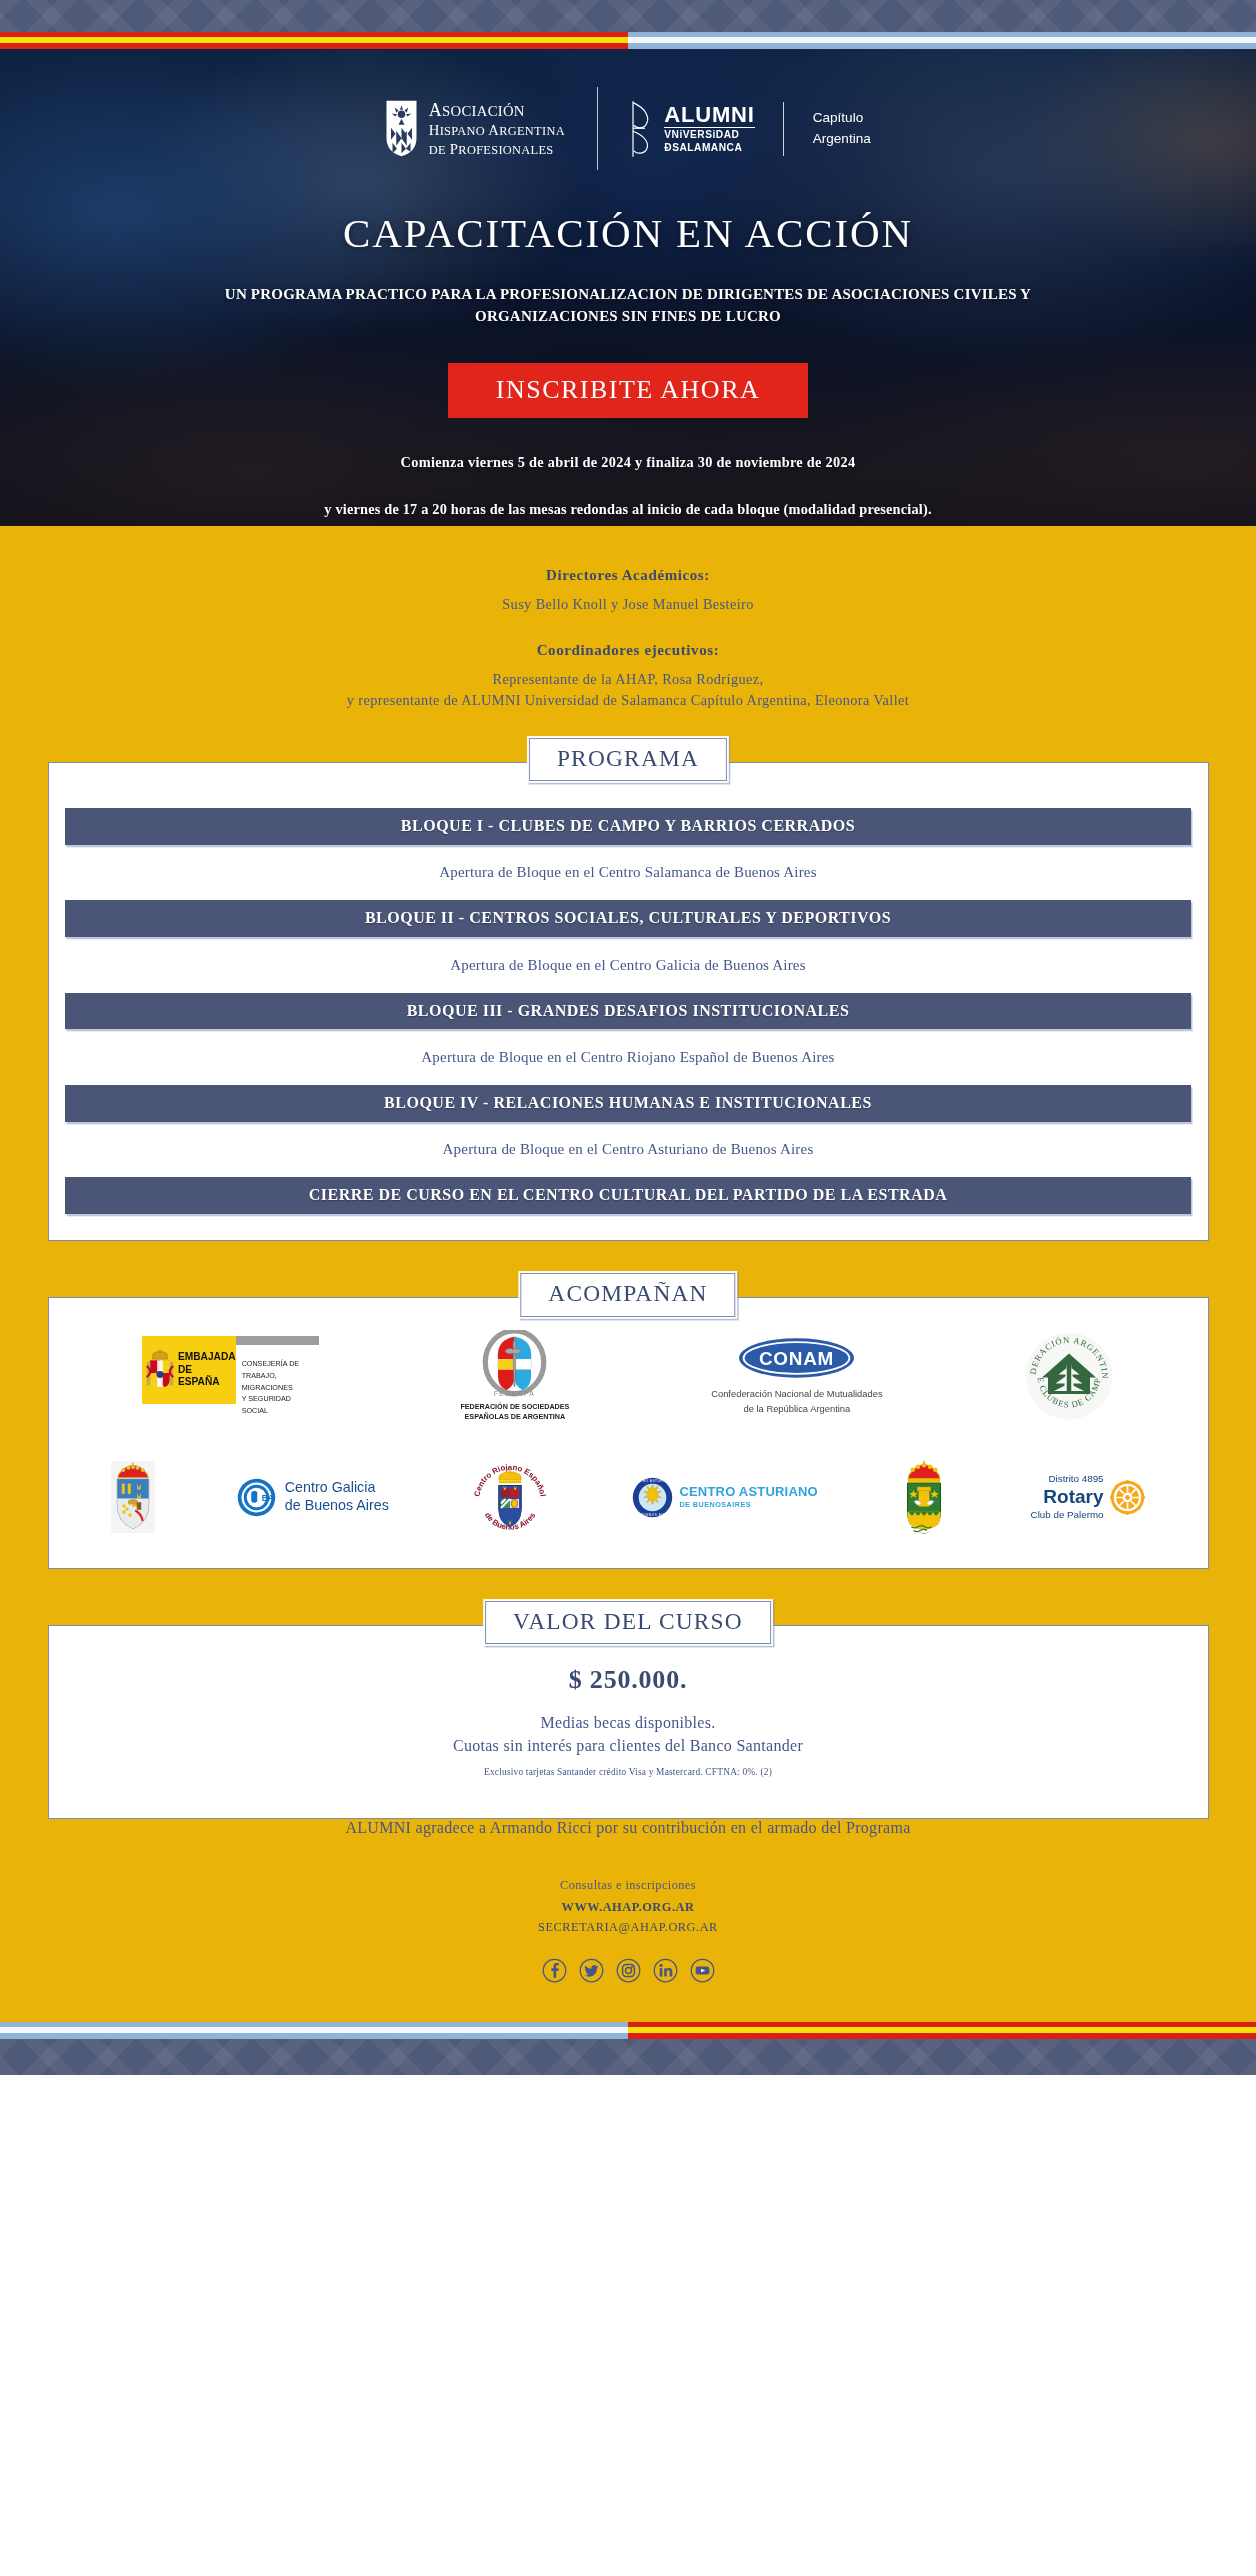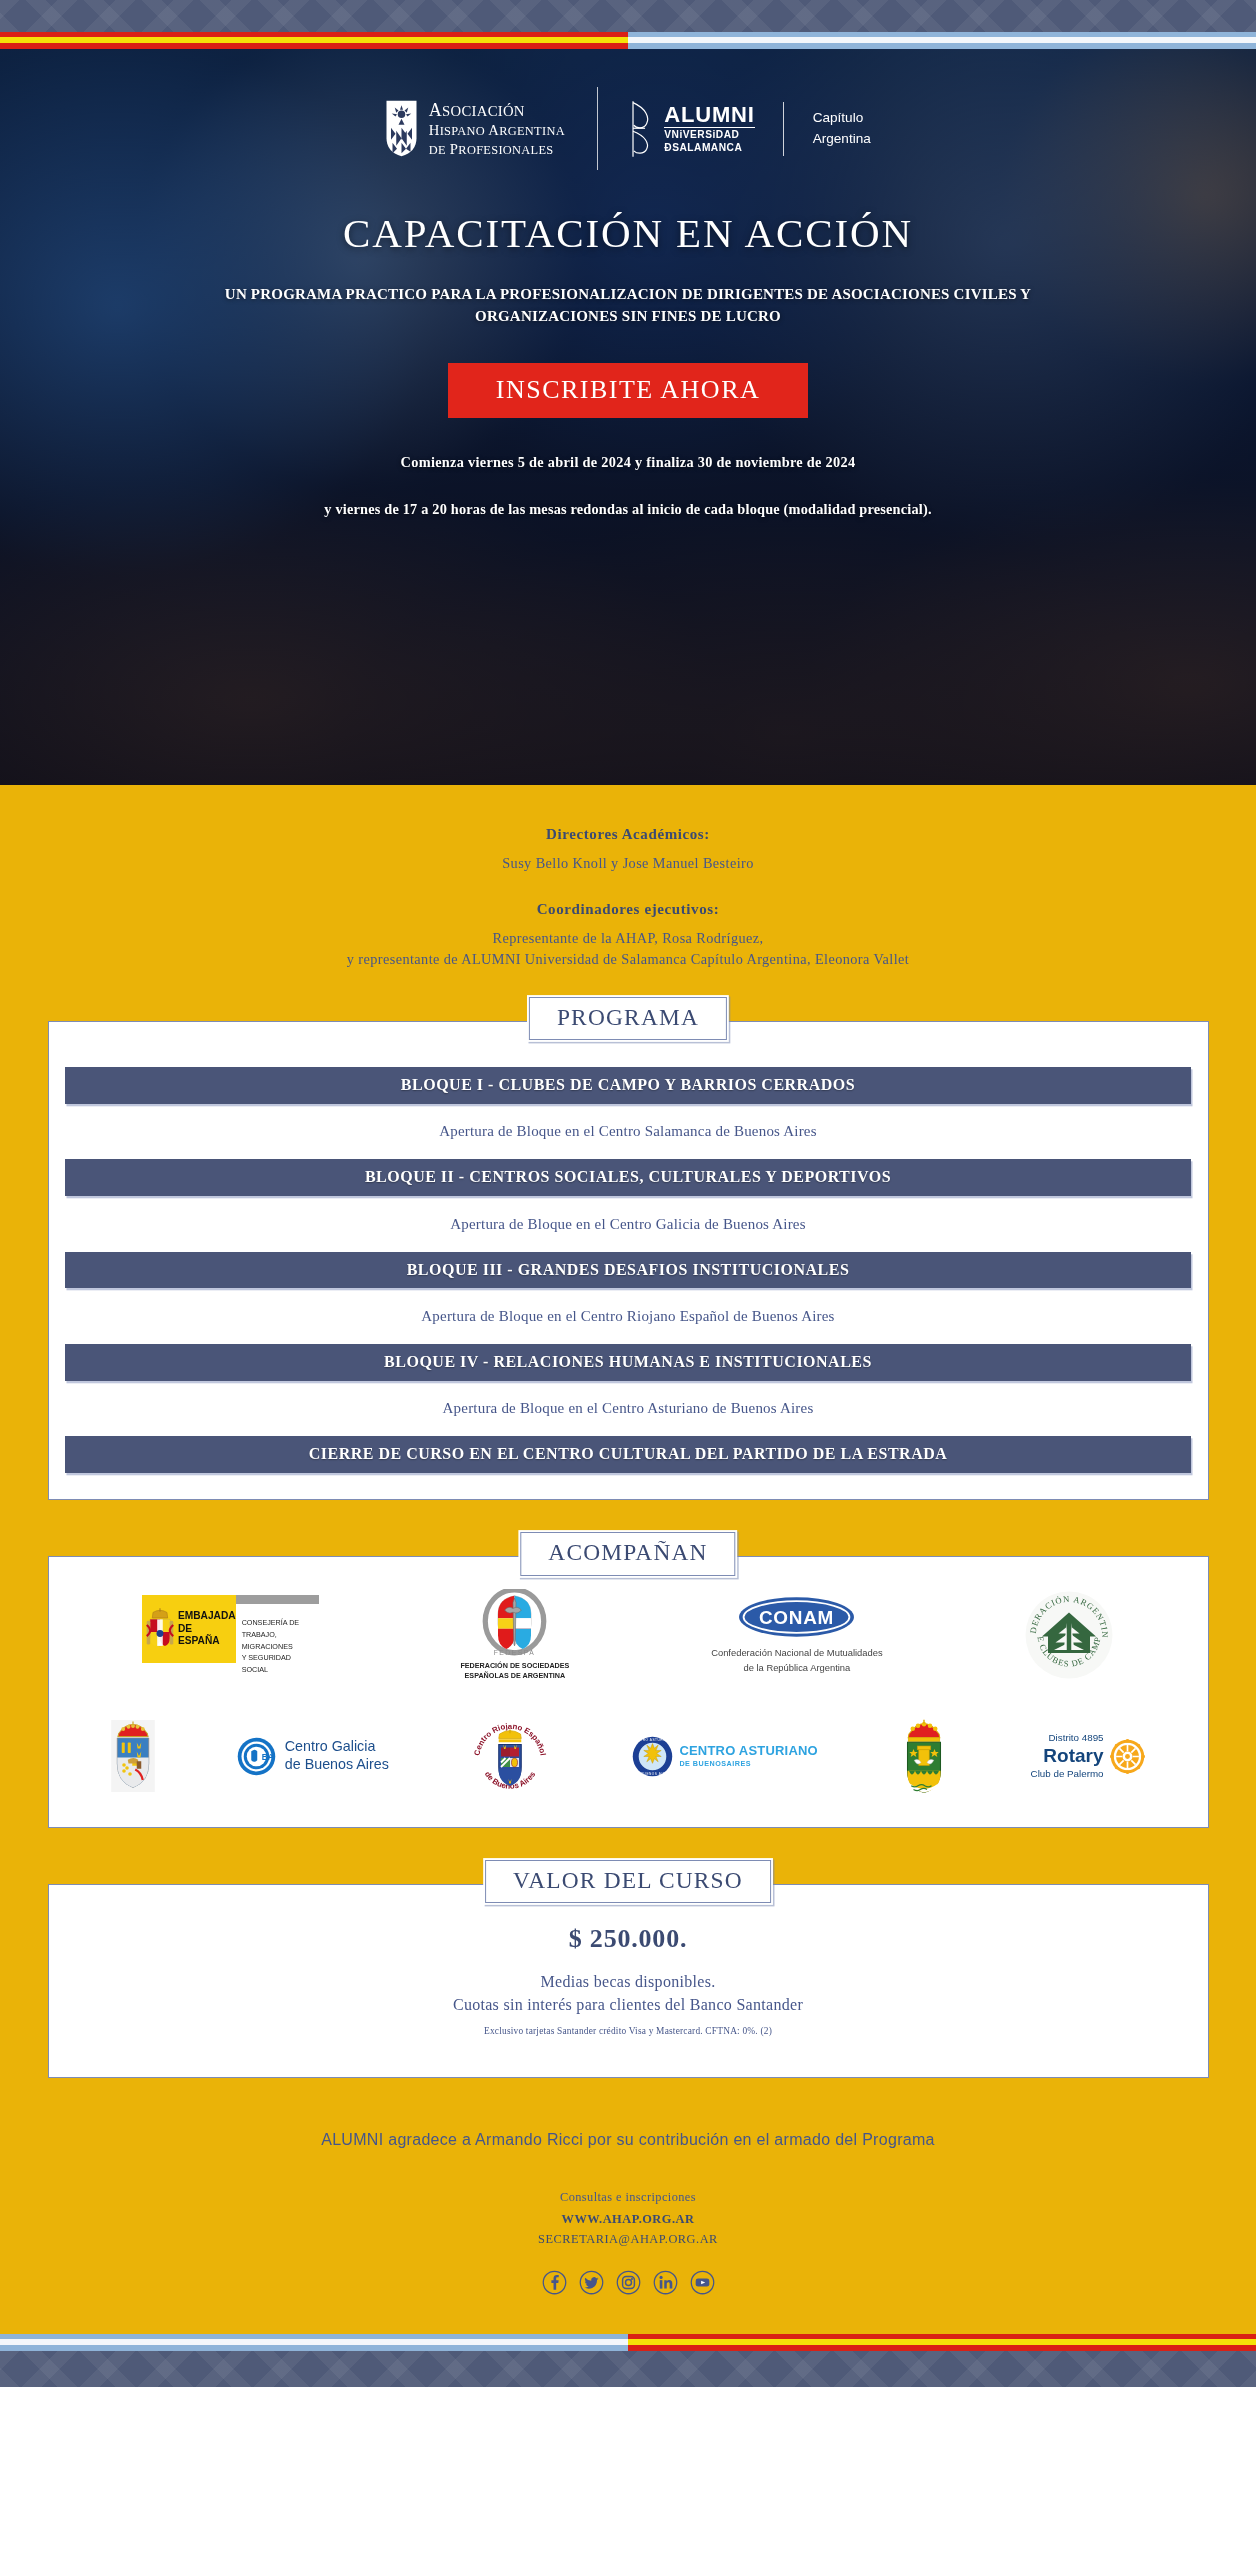--- a/index.html
+++ b/index.html
@@ -30,21 +30,21 @@
 
   
   .flagstripe { display: flex; width: 100%; }
   .flagstripe .half { flex: 1 1 50%; display: flex; flex-direction: column; }
   .flagstripe .half .s { width: 100%; }
 
   
   .hero {
     position: relative;
     width: 100%;
-    height: 736px;
+    height: 477px;
     overflow: hidden;
     background: #0d1730;
   }
   .hero-photo {
     position: absolute; inset: 0;
     background:
       radial-gradient(ellipse 38% 55% at 12% 36%, rgba(58,120,195,0.85), rgba(0,0,0,0) 62%),
       radial-gradient(ellipse 26% 46% at 30% 30%, rgba(150,185,225,0.55), rgba(0,0,0,0) 64%),
       radial-gradient(ellipse 30% 50% at 52% 26%, rgba(30,64,125,0.9), rgba(0,0,0,0) 66%),
       radial-gradient(ellipse 36% 58% at 78% 28%, rgba(92,122,165,0.65), rgba(0,0,0,0) 66%),
@@ -227,22 +227,22 @@
   .price-l3 {
     font-family:"Liberation Serif", serif; font-size: 16px;
     color:#46568a; letter-spacing:0.3px; margin-top: 5.3px;
   }
   .price-fine {
     font-family:"Liberation Serif", serif; font-size: 9.4px;
     color:#46568a; letter-spacing:0.2px; margin-top: 12px;
   }
 
   .thanks {
-    text-align:center; margin-top: 53px;
-    font-family:Liberation Sans, sans-serif; font-size: 16px;
+    text-align:center; 
+    font-family:Liberation Serif, serif; font-size: 16px;
     color:#46568a; letter-spacing:0.3px;
   }
   .contact { text-align:center; margin-top: 41px; }
   .contact .c1 { font-family:"Liberation Serif", serif; font-size:12.4px; color:#46568a; letter-spacing:0.4px; }
   .contact .c2 { font-family:"Liberation Serif", serif; font-weight:700; font-size:12.4px; color:#3b4a72; letter-spacing:0.5px; margin-top:6.8px; }
   .contact .c3 { font-family:"Liberation Serif", serif; font-weight:400; font-size:12.4px; color:#3b4a72; letter-spacing:0.5px; margin-top:5.3px; }
 
   .socials { display:flex; justify-content:center; gap: 12px; margin-top: 22.6px; }
   .soc { width: 25px; height: 25px; cursor:pointer; }
 

